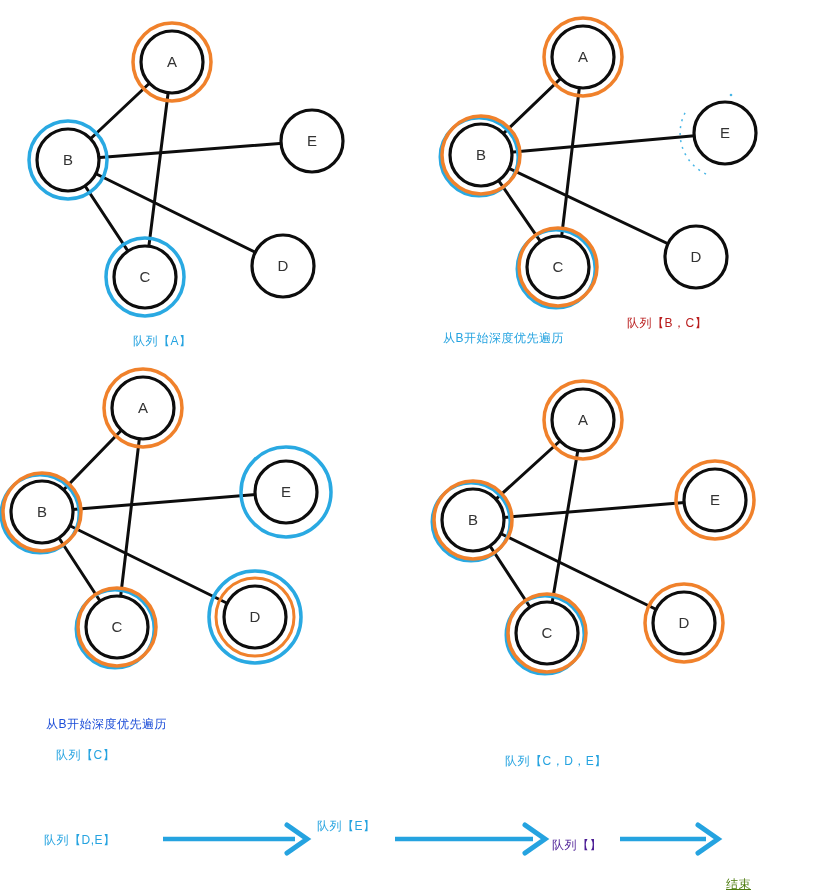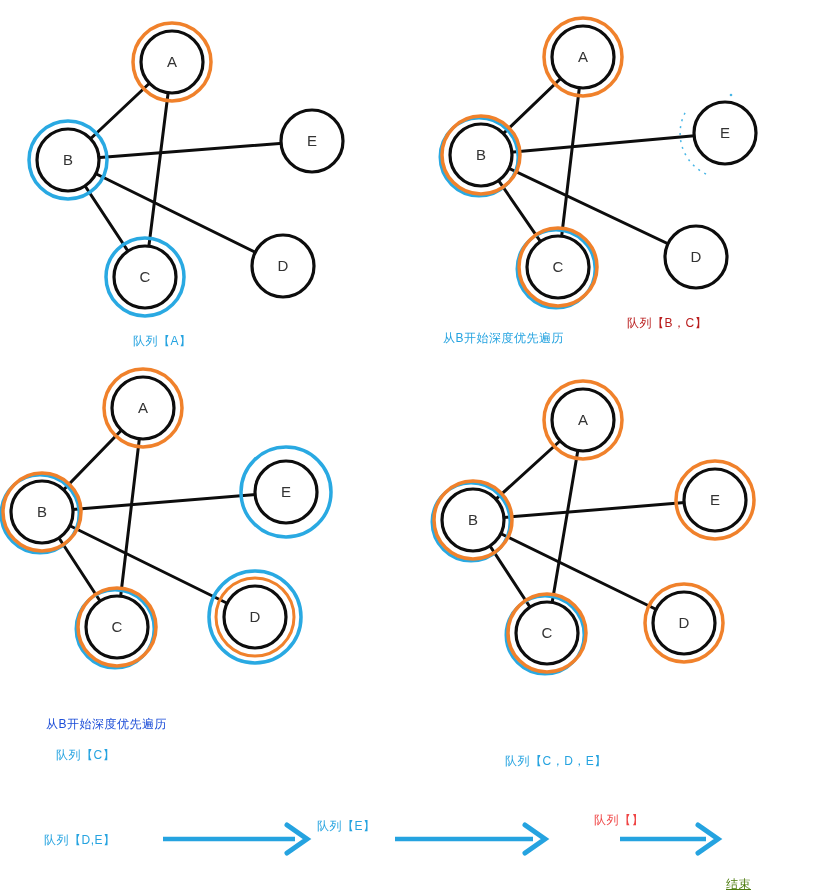--- a/index.html
+++ b/index.html
@@ -132,15 +132,15 @@
   <div class="cap" style="left: 443px; top: 329px; color: rgb(37, 163, 224);">从B开始深度优先遍历</div>
   <div class="cap" style="left: 627px; top: 314px; color: #b91c1c;">队列【B，C】</div>
 
   <div class="cap" style="left: 46px; top: 715px; color: #1d4ed8;">从B开始深度优先遍历</div>
   <div class="cap" style="left: 56px; top: 746px; color: rgb(37, 163, 224);">队列【C】</div>
 
   <div class="cap" style="left: 505px; top: 723px; color: rgb(37, 163, 224); margin-top: 29px;">队列【C，D，E】</div>
 
   <div class="cap" style="left: 44px; top: 831px; color: rgb(37, 163, 224);">队列【D,E】</div>
   <div class="cap" style="left: 317px; top: 805px; color: rgb(37, 163, 224); margin-top: 12px;">队列【E】</div>
-  <div class="cap" style="left: 552px; top: 811px; color: #ef4444; margin-left: 42px;">队列【】</div>
+  <div class="cap" style="left: 552px; top: 836px; color: #4c1d95;">队列【】</div>
   <div class="cap" style="left: 726px; top: 875px; color: #4d7c0f; text-decoration: underline;">结束</div>
 </div>
 
 </body></html>

